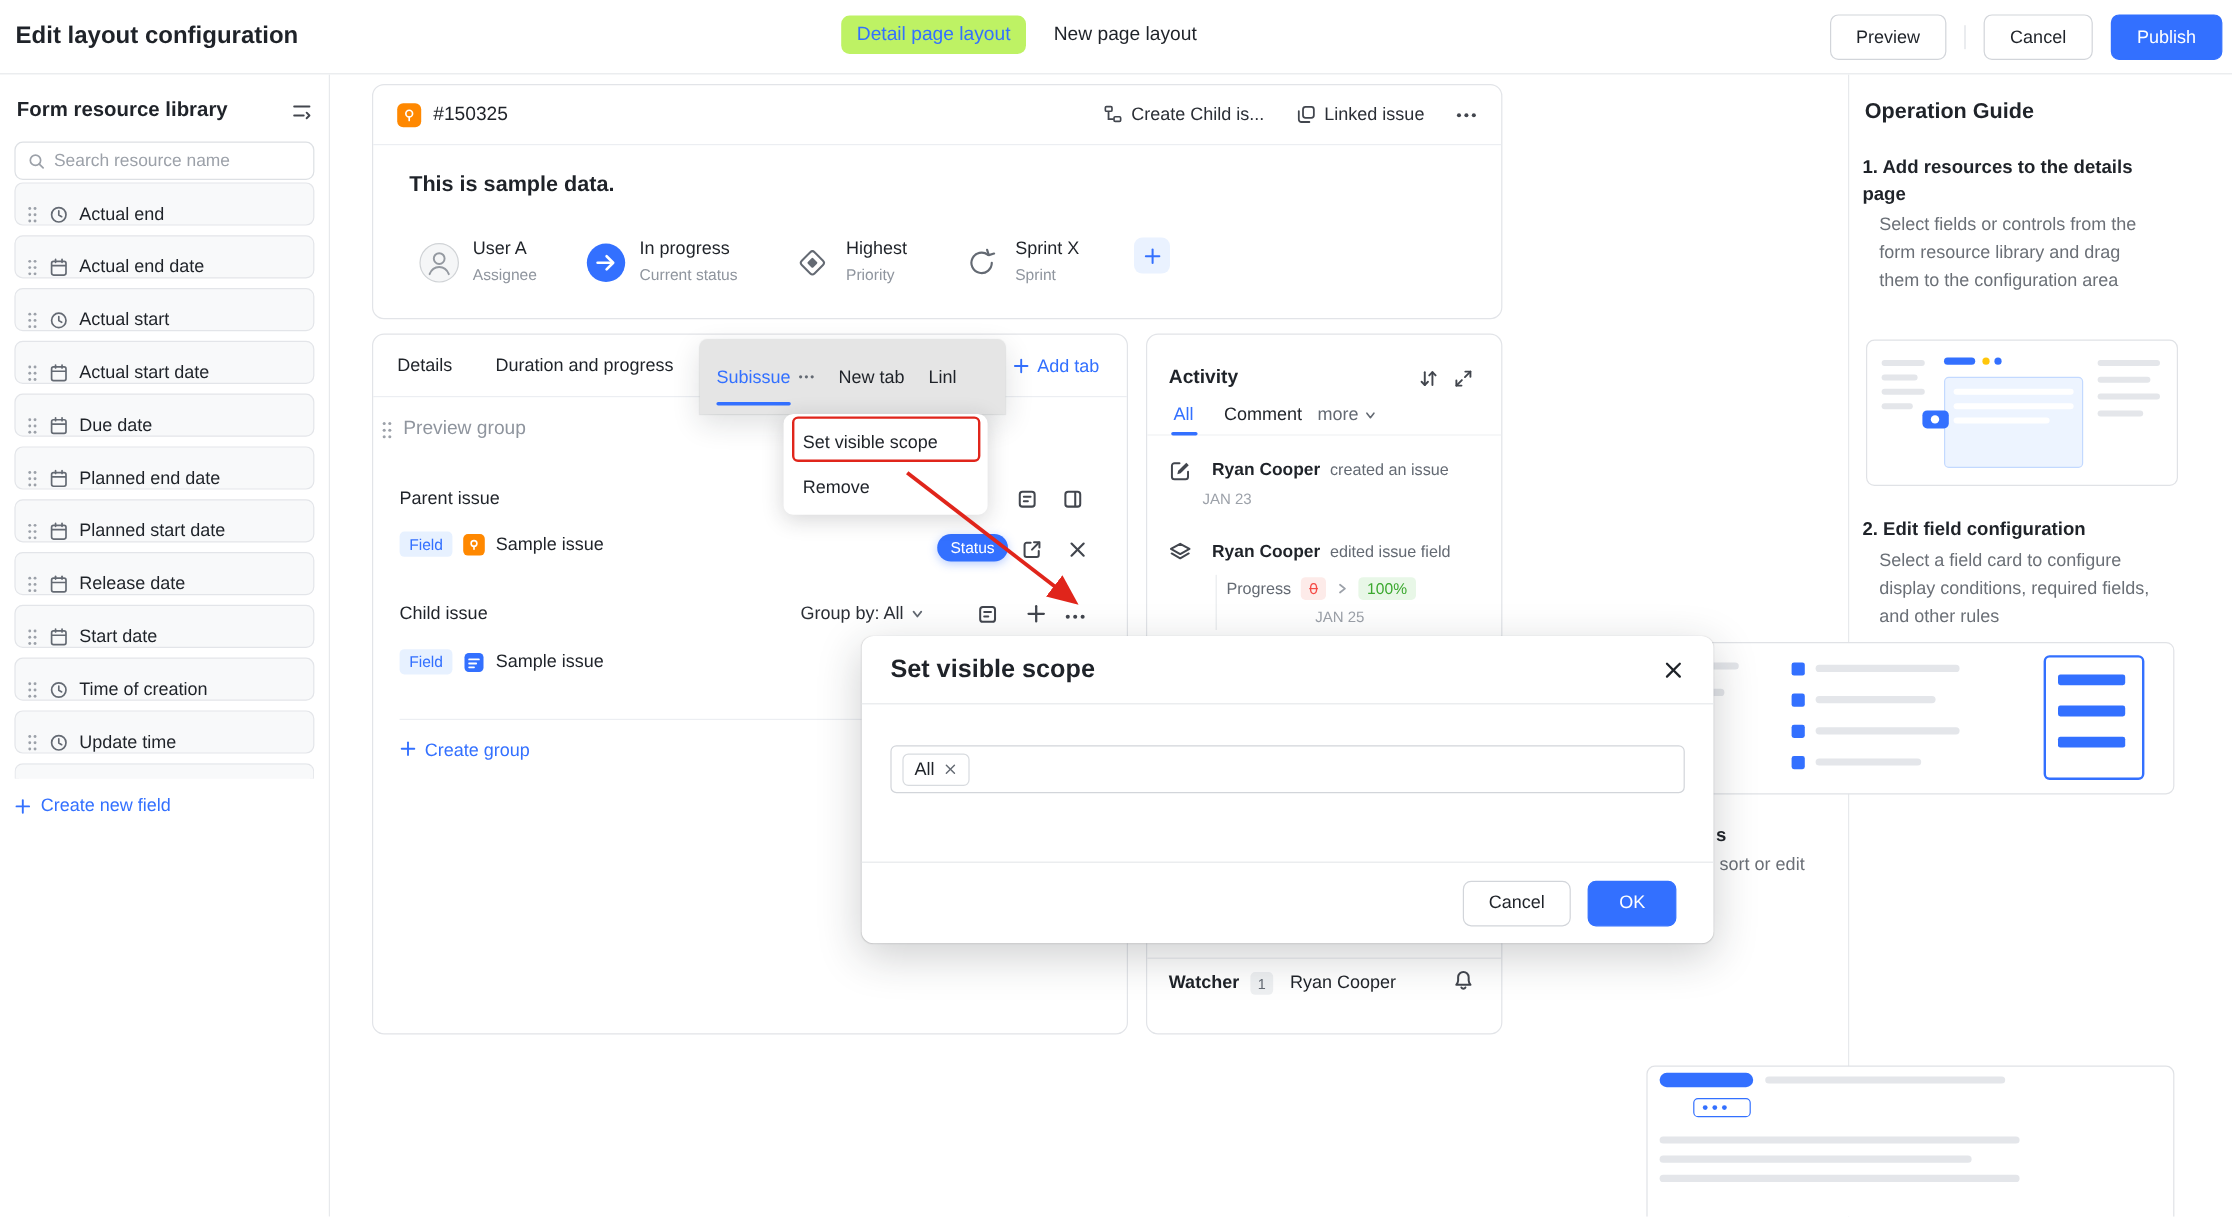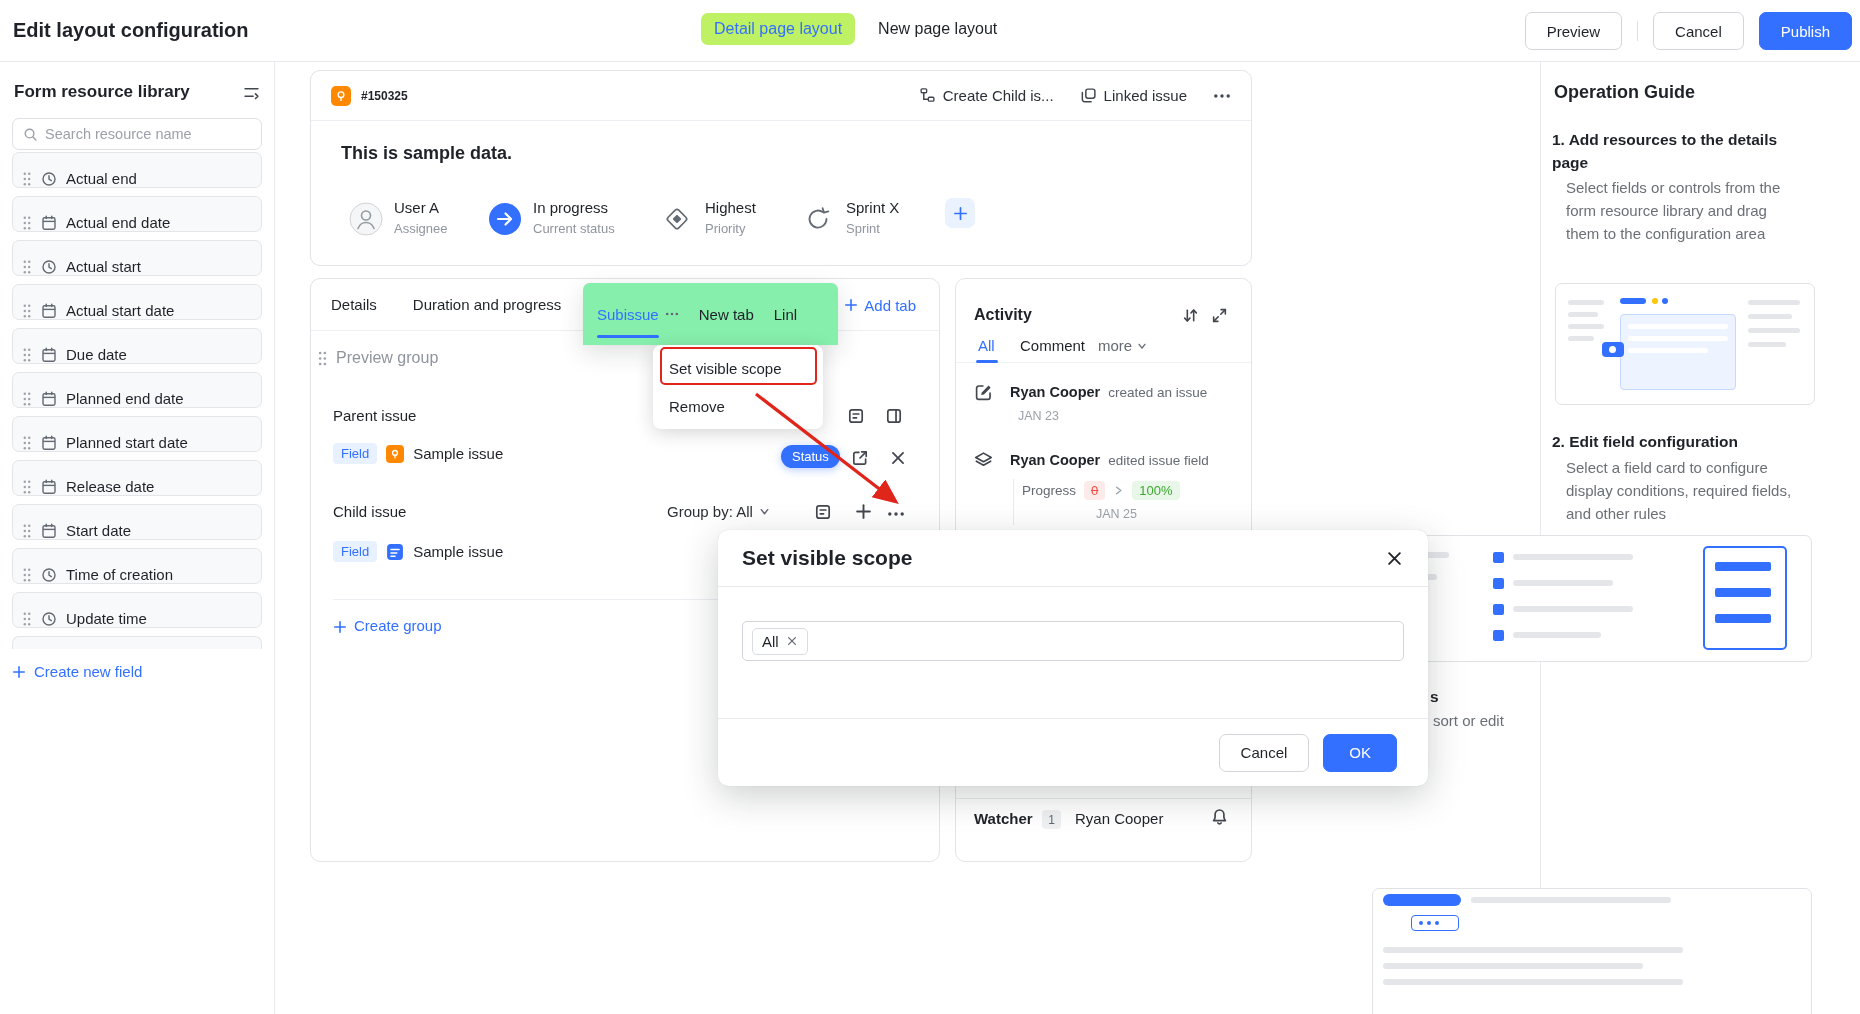--- a/index.html
+++ b/index.html
@@ -35,21 +35,21 @@
   .sb-create{margin-top:14px;display:flex;gap:8px;align-items:center;color:#3370ff;font-size:15px;cursor:pointer}
 
   
   .card{position:absolute;background:#fff;border:1px solid #e2e4e8;border-radius:10px;z-index:2}
   .cardA{left:310px;top:70px;width:942px;height:196px}
   .cardB{left:310px;top:278px;width:630px;height:584px}
   .cardC{left:955px;top:278px;width:297px;height:584px}
 
   .cA-head{height:50px;border-bottom:1px solid #eceef2;display:flex;align-items:center;padding:0 20px;gap:10px}
   .issue-ico{width:20px;height:20px;border-radius:5px;background:#ff8800;display:flex;align-items:center;justify-content:center;flex:none}
-  .cA-id{font-weight:bold;font-size:12px}
+  .cA-id{font-weight:normal;font-size:16px}
   .cA-right{margin-left:auto;display:flex;align-items:center;gap:26px;color:#2b2f36}
   .cA-act{display:flex;align-items:center;gap:7px;font-size:15px;cursor:pointer;white-space:nowrap}
   .cA-title{position:absolute;left:30px;top:72px;font-size:18px;font-weight:bold}
   .fieldblk{position:absolute;top:125px;display:flex;align-items:flex-end;gap:11px;cursor:pointer}
   .fb-val{font-size:15px;line-height:19px;margin-top:2px;white-space:nowrap}
   .fb-lbl{font-size:13px;color:#8f959e;margin-top:4px;white-space:nowrap}
   .fb-add{position:absolute;left:634px;top:127px;width:30px;height:30px;border-radius:7px;background:#eaf2ff;color:#3370ff;display:flex;align-items:center;justify-content:center;cursor:pointer}
 
   .cB-tabs{height:52px;border-bottom:1px solid #eceef2;display:flex;align-items:center;padding:0 20px;gap:36px;position:relative}
   .cB-tab{font-size:15px;cursor:pointer;white-space:nowrap}
@@ -58,21 +58,21 @@
   .grp-head{position:absolute;left:6px;top:70px;display:flex;align-items:center;gap:8px;color:#8f959e}
   .grp-title{font-size:16px}
   .rowlbl{position:absolute;font-size:15px}
   .iconbtn{position:absolute;cursor:pointer}
   .frow{position:absolute;display:flex;align-items:center;gap:9px}
   .chip{background:#e7f1ff;color:#3370ff;font-size:13px;padding:3px 8px;border-radius:4px}
   .frow .ttl{font-size:15px}
   .statuspill{position:absolute;left:470px;top:166px;background:#3370ff;color:#fff;font-size:13px;padding:4px 11px;border-radius:13px;box-shadow:0 2px 8px rgba(51,112,255,.35);cursor:pointer}
   .groupby{position:absolute;left:356px;top:224px;display:flex;gap:6px;align-items:center;font-size:15px;color:#2b2f36;cursor:pointer}
   .cB-div{position:absolute;left:22px;top:320px;width:586px;height:1px;background:#eceef2}
-  .creategrp{position:absolute;left:22px;top:338px;display:flex;gap:7px;align-items:flex-end;color:#3370ff;font-size:15px;cursor:pointer}
+  .creategrp{position:absolute;left:22px;top:338px;display:flex;gap:7px;align-items:flex-start;color:#3370ff;font-size:15px;cursor:pointer}
 
   .cC-title{position:absolute;left:18px;top:27px;font-size:16px;font-weight:bold}
   .cC-hicon{position:absolute;top:28px;cursor:pointer}
   .cC-tabs{position:absolute;left:0;top:0;width:100%;height:84px;border-bottom:1px solid #f1f2f4}
   .cC-tab{position:absolute;top:58px;font-size:15px;cursor:pointer}
   .cC-underline{position:absolute;left:20px;top:81px;width:22px;height:3px;background:#3370ff;border-radius:2px}
   .feed-name{font-weight:bold;font-size:14.5px;cursor:pointer}
   .feed-act{font-size:13.5px;color:#646a73;margin-left:8px}
   .feed-date{position:absolute;font-size:12.5px;color:#9ca1a9}
   .pill-old{background:#fdebe9;color:#f54a45;text-decoration:line-through;font-size:13px;padding:2px 7px;border-radius:4px}
@@ -83,21 +83,21 @@
 
   
   .guide{position:absolute;left:1540px;top:62px;right:0;bottom:0;border-left:1px solid #e7e9ec;background:#fff;z-index:1;padding:20px 0 0 13px}
   .g-title{font-size:18px;font-weight:bold}
   .g-h{position:absolute;font-size:15.5px;font-weight:bold;width:258px;line-height:23px;z-index:2}
   .g-b{position:absolute;font-size:15px;color:#6b7077;line-height:23px;z-index:2}
   .illus{position:absolute;background:#fff;border:1px solid #e0e2e6;border-radius:7px;z-index:3;overflow:hidden}
   .frag{position:absolute;z-index:3;white-space:nowrap}
 
   
-  .popup{position:absolute;left:583px;top:283px;width:255px;height:62px;background:#86efac;z-index:20;box-shadow:0 0 1px rgba(31,35,41,.1),0 8px 24px rgba(31,35,41,.14);border-radius:7px 7px 0 0;display:flex;align-items:center;padding:0 14px;gap:20px;overflow:hidden}
+  .popup{position:absolute;left:583px;top:283px;width:255px;height:62px;background:#e5e5e5;z-index:20;box-shadow:0 0 1px rgba(31,35,41,.1),0 8px 24px rgba(31,35,41,.14);border-radius:7px 7px 0 0;display:flex;align-items:center;padding:0 14px;gap:20px;overflow:hidden}
   .pp-sub{color:#3370ff;font-size:15px;display:flex;gap:6px;align-items:center;cursor:pointer;white-space:nowrap}
   .pp-tab{font-size:15px;color:#1f2329;cursor:pointer;white-space:nowrap}
   .pp-underline{position:absolute;left:14px;bottom:7px;width:62px;height:3px;background:#3370ff;border-radius:2px}
   .menu{position:absolute;left:653px;top:345px;width:170px;background:#fff;border-radius:8px;z-index:21;box-shadow:0 4px 18px rgba(31,35,41,.18);padding:4px 0}
   .menu-item{height:38px;display:flex;align-items:center;padding:0 16px;font-size:15px;cursor:pointer}
   .redbox{position:absolute;left:660px;top:347px;width:157px;height:38px;border:2.5px solid #e0251b;border-radius:5px;z-index:22;pointer-events:none}
   .red-arrow{position:absolute;left:735px;top:382px;z-index:23;pointer-events:none}
 
   
   .modal{position:absolute;left:718px;top:530px;width:710px;height:256px;background:#fff;border-radius:10px;z-index:30;box-shadow:0 10px 36px rgba(31,35,41,.22),0 0 1px rgba(31,35,41,.18)}
@@ -533,21 +533,21 @@
       <span class="cC-underline"></span>
     </div>
 
     <svg class="ic cgd" style="position:absolute;left:18px;top:104px" width="19" height="19">
         <use href="#i-edit"></use>
       </svg>
     <div style="position:absolute;left:54px;top:105px;display:flex;align-items:baseline">
       <span class="feed-name">Ryan Cooper</span>
       <span class="feed-act">created an issue</span>
     </div>
-    <span class="feed-date" style="left:62px;top:130px">JAN 23</span>
+    <span class="feed-date" style="left:46px;top:130px">JAN 23</span>
 
     <svg class="ic cgd" style="position:absolute;left:18px;top:172px" width="19" height="19">
         <use href="#i-layers"></use>
       </svg>
     <div style="position:absolute;left:54px;top:173px;display:flex;align-items:baseline">
       <span class="feed-name">Ryan Cooper</span>
       <span class="feed-act">edited issue field</span>
     </div>
     <div class="thread"></div>
     <div style="position:absolute;left:66px;top:202px;display:flex;align-items:center;gap:8px">

